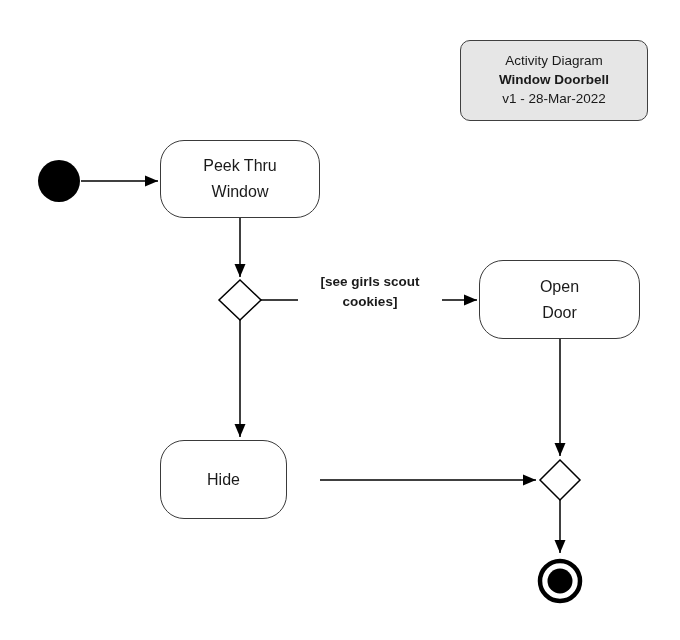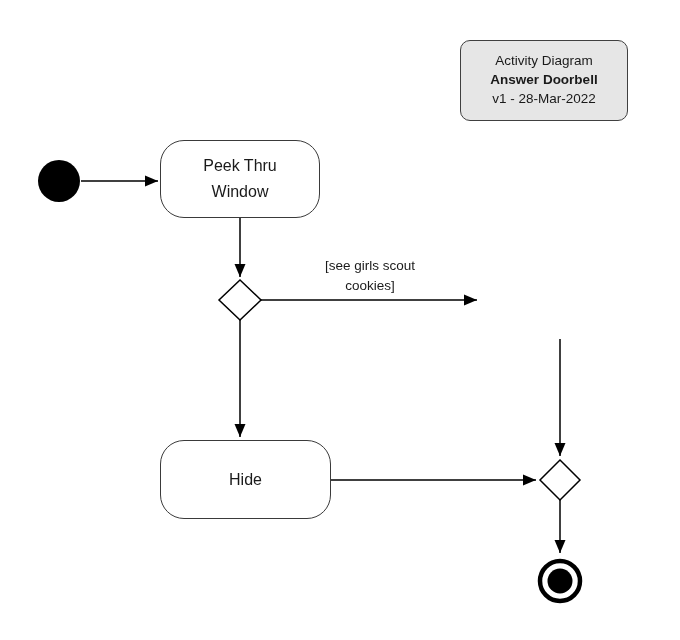--- a/index.html
+++ b/index.html
@@ -52,37 +52,37 @@
     font-size: 13.5px;
     line-height: 20px;
     text-align: center;
     color: #1a1a1a;
     white-space: pre-line;
   }
 
   .title-box {
     position: absolute;
     left: 460px; top: 40px;
-    width: 168px; height: 81px;
+    width: 188px; height: 81px;
     background: #e6e6e6;
     border: 1.5px solid #404040;
     border-radius: 10px;
     text-align: center;
     font-size: 13.5px;
     line-height: 19px;
     color: #1a1a1a;
     padding-top: 10px;
   }
   .title-box .bold-line { font-weight: bold; }
 
   .node-peek      { left: 160px; top: 140px; width: 160px; height: 78px; }
   .node-open-door { left: 479px; top: 260px; width: 161px; height: 79px; }
-  .node-hide      { left: 160px; top: 440px; width: 171px; height: 79px; align-items: center; }
+  .node-hide      { left: 160px; top: 440px; width: 127px; height: 79px; align-items: center; }
 
-  .label-see     { left: 298px; top: 256px; width: 144px; height: 40px; }
+  .label-see     { left: 298px; top: 272px; width: 144px; height: 40px; font-weight: bold; }
   .label-not-see { left: 161px; top: 358px; width: 145px; height: 42px; }
 </style>
 </head>
 <body>
 
 <div class="canvas">
 
   <svg class="diagram-layer" viewBox="0 0 680 640" xmlns="http://www.w3.org/2000/svg">
     <defs>
       <marker id="arrowhead" markerUnits="userSpaceOnUse" markerWidth="13" markerHeight="12" refX="13" refY="6" orient="auto">
@@ -103,29 +103,33 @@
     <polygon class="shape-outline" points="240,280 261,300 240,320 219,300" fill="#ffffff"></polygon>
 
     <polygon class="shape-outline" points="560,460 580,480 560,500 540,480" fill="#ffffff"></polygon>
 
     <circle cx="560" cy="581" r="20" fill="#ffffff" stroke="#000000" stroke-width="4.5"></circle>
     <circle cx="560" cy="581" r="12.5" fill="#000000"></circle>
   </svg>
 
   <div class="title-box">
     <div>Activity Diagram</div>
-    <div class="bold-line">Answer Doorbell</div>
+    <div class="bold-line">Window Doorbell</div>
     <div>v1 - 28-Mar-2022</div>
   </div>
 
   <div class="activity-node node-peek">
     <span>Peek Thru
 Window</span>
   </div>
 
+  <div class="activity-node node-open-door">
+    <span>Open
+Door</span>
+  </div>
 
   <div class="activity-node node-hide">
     <span>Hide</span>
   </div>
 
   <div class="edge-label label-see">[see girls scout
 cookies]</div>
 
 
 </div>

